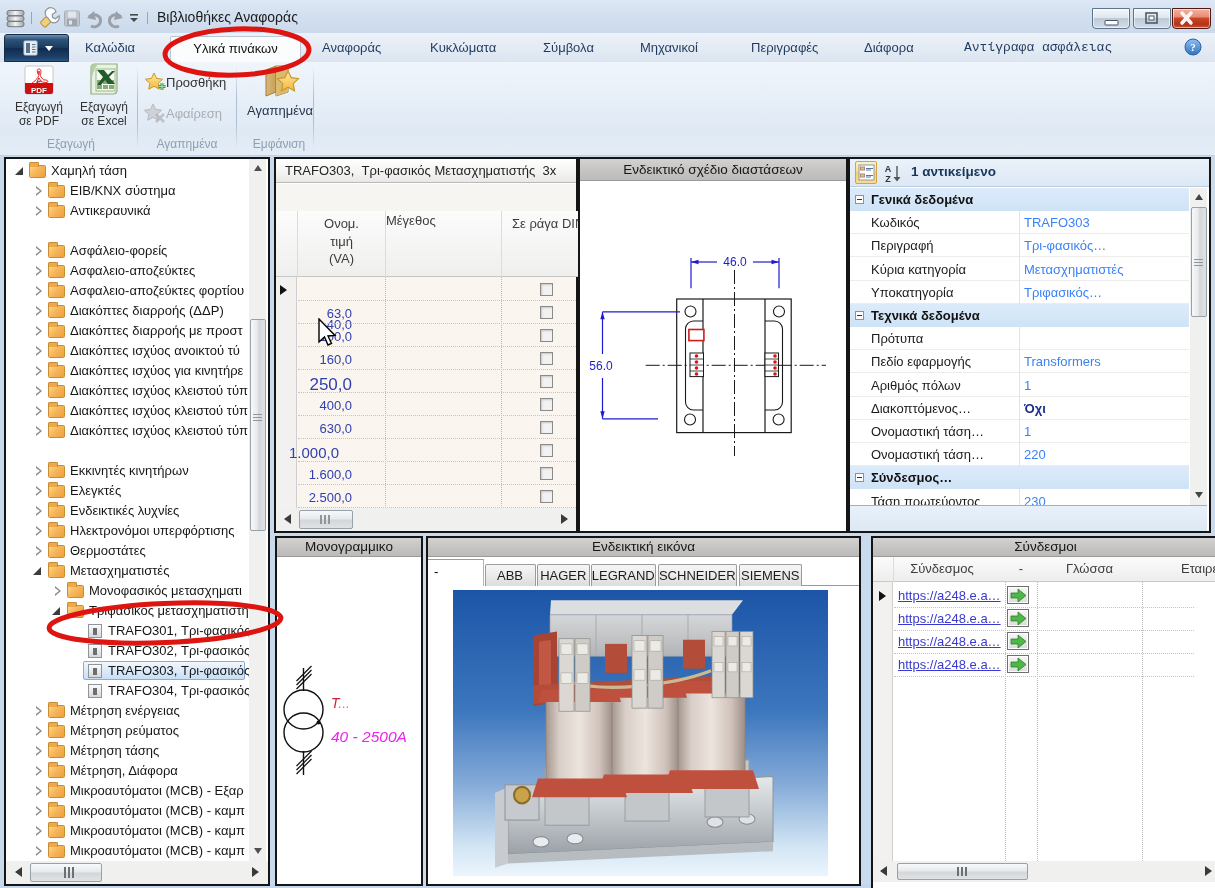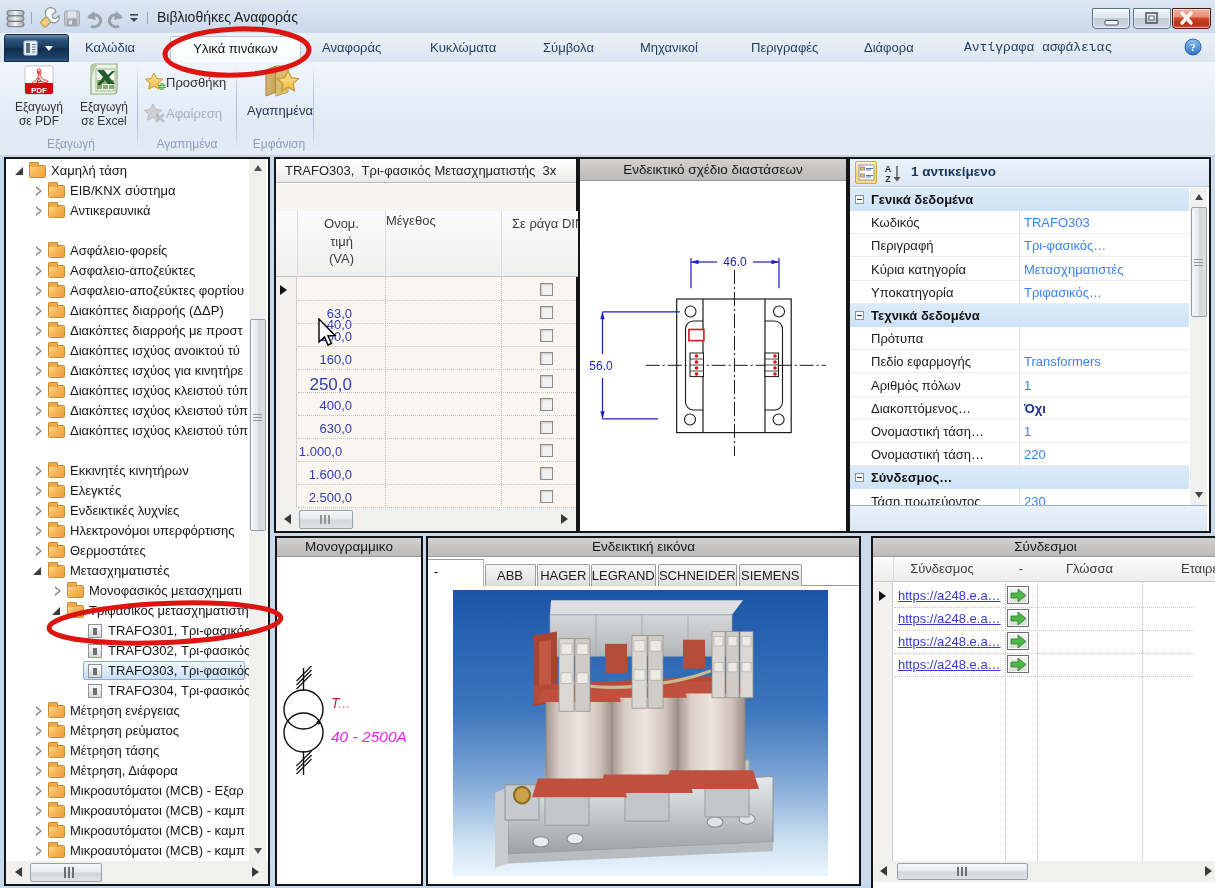--- a/index.html
+++ b/index.html
@@ -456,21 +456,21 @@
     <div class="abs" style="left:4px;top:8px;width:0;height:0;border-top:5px solid transparent;border-bottom:5px solid transparent;border-left:7px solid #111;"></div>
   </div>
 
   <div class="abs navyval" style="left:21px;top:124px;width:55px;text-align:right;font-size:13px;margin-top:34px;">40,0</div>
   <div class="abs navyval" style="left:21px;top:147px;width:55px;text-align:right;font-size:13px;">63,0</div>
   <div class="abs navyval" style="left:21px;top:170px;width:55px;text-align:right;font-size:13px;">100,0</div>
   <div class="abs navyval" style="left:21px;top:193px;width:55px;text-align:right;font-size:13px;">160,0</div>
   <div class="abs navyval" style="left:21px;top:216px;width:55px;text-align:right;font-size:17px;">250,0</div>
   <div class="abs navyval" style="left:21px;top:239px;width:55px;text-align:right;font-size:13px;">400,0</div>
   <div class="abs navyval" style="left:21px;top:262px;width:55px;text-align:right;font-size:13px;">630,0</div>
-  <div class="abs navyval" style="left:13px;top:285px;width:63px;text-align:center;font-size:13px;">1.000,0</div>
+  <div class="abs navyval" style="left:13px;top:285px;width:63px;text-align:left;font-size:15px;">1.000,0</div>
   <div class="abs navyval" style="left:13px;top:308px;width:63px;text-align:right;font-size:13px;">1.600,0</div>
   <div class="abs navyval" style="left:13px;top:331px;width:63px;text-align:right;font-size:13px;">2.500,0</div>
   <div class="doth" style="left:22px;top:141px;width:278px;"></div>
   <div class="doth" style="left:22px;top:164px;width:278px;"></div>
   <div class="doth" style="left:22px;top:187px;width:278px;"></div>
   <div class="doth" style="left:22px;top:210px;width:278px;"></div>
   <div class="doth" style="left:22px;top:233px;width:278px;"></div>
   <div class="doth" style="left:22px;top:256px;width:278px;"></div>
   <div class="doth" style="left:22px;top:279px;width:278px;"></div>
   <div class="doth" style="left:22px;top:302px;width:278px;"></div>

